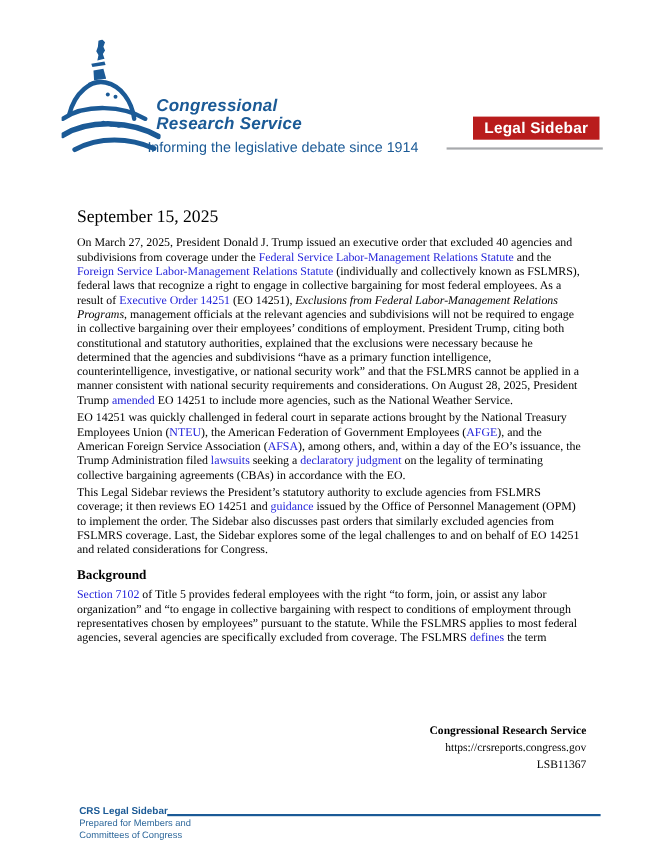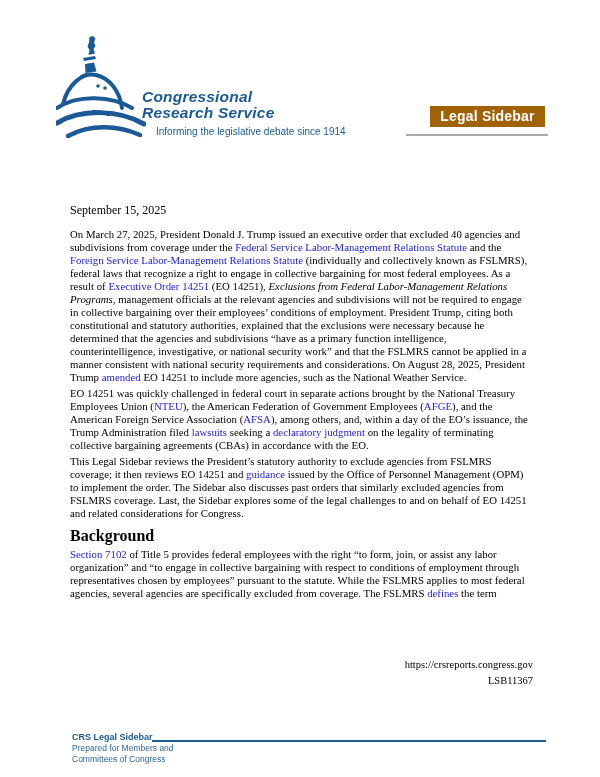--- a/index.html
+++ b/index.html
@@ -9,39 +9,39 @@
 
   
   .logo { position:absolute; left:56px; top:36px; }
   .org {
     position:absolute; left:142px; top:89px;
     font-family:"Liberation Sans", sans-serif;
     font-weight:bold; font-style:italic;
     color:#1B5A96; font-size:15.5px; line-height:16px; letter-spacing:0.2px;
   }
   .tagline {
-    position:absolute; left:156px; top:126px;
+    position:absolute; left:134px; top:126px;
     font-family:"Liberation Sans", sans-serif;
-    color:#1B5A96; font-size:10px; font-weight:500;
+    color:#1B5A96; font-size:13px; font-weight:500;
   }
   .header-rule { position:absolute; left:406px; top:134px; width:142px; height:2px; background:#A7A9AC; }
   .badge {
     position:absolute; left:430px; top:106px; width:115px; height:21px;
-    background:#a16207; color:#fff;
+    background:#b91c1c; color:#fff;
     font-family:"Liberation Sans", sans-serif; font-weight:bold;
     font-size:14px; line-height:21px; text-align:center; letter-spacing:0.2px;
   }
 
   
   .content { position:absolute; left:70px; top:182px; width:462px; }
   .title { font-size:21.5px; line-height:32.5px; font-weight:bold; font-family:"Liberation Serif", serif; }
-  .date  { margin-top:22px; font-size:12px; line-height:13px; }
+  .date  { margin-top:9px; font-size:16px; line-height:13px; }
   .body-p { margin-top:3px; font-size:10.8px; line-height:13px; text-align:left; }
   .body-p.first { margin-top:11px;font-family:Liberation Serif, serif; }
-  .section-heading { margin-top:6px; margin-bottom:1px; font-size:16px; line-height:19px; font-weight:bold; }
+  .section-heading { margin-top:6px; margin-bottom:1px; font-size:12px; line-height:19px; font-weight:bold; }
   .body-p a, .link { color:#2323DA; text-decoration:none; }
   .italic { font-style:italic; }
 
   
   .footer-right {
     position:absolute; right:67px; top:657px;
     text-align:right; font-size:10.5px; line-height:15.5px;
   }
   .footer-right .f-org { font-weight:bold; }
 
@@ -93,20 +93,21 @@
 
     <p class="body-p first"><span>On March 27, 2025, President Donald J. Trump issued an executive order that excluded 40 agencies and subdivisions from coverage under the </span><a href="#">Federal Service Labor-Management Relations Statute</a><span> and the </span><a href="#">Foreign Service Labor-Management Relations Statute</a><span> (individually and collectively known as FSLMRS), federal laws that recognize a right to engage in collective bargaining for most federal employees. As a result of </span><a href="#">Executive Order 14251</a><span> (EO 14251), </span><span class="italic">Exclusions from Federal Labor-Management Relations Programs</span><span>, management officials at the relevant agencies and subdivisions will not be required to engage in collective bargaining over their employees’ conditions of employment. President Trump, citing both constitutional and statutory authorities, explained that the exclusions were necessary because he determined that the agencies and subdivisions “have as a primary function intelligence, counterintelligence, investigative, or national security work” and that the FSLMRS cannot be applied in a manner consistent with national security requirements and considerations. On August 28, 2025, President Trump </span><a href="#">amended</a><span> EO 14251 to include more agencies, such as the National Weather Service.</span></p>
     <p class="body-p"><span>EO 14251 was quickly challenged in federal court in separate actions brought by the National Treasury Employees Union (</span><a href="#">NTEU</a><span>), the American Federation of Government Employees (</span><a href="#">AFGE</a><span>), and the American Foreign Service Association (</span><a href="#">AFSA</a><span>), among others, and, within a day of the EO’s issuance, the Trump Administration filed </span><a href="#">lawsuits</a><span> seeking a </span><a href="#">declaratory judgment</a><span> on the legality of terminating collective bargaining agreements (CBAs) in accordance with the EO.</span></p>
     <p class="body-p"><span>This Legal Sidebar reviews the President’s statutory authority to exclude agencies from FSLMRS coverage; it then reviews EO 14251 and </span><a href="#">guidance</a><span> issued by the Office of Personnel Management (OPM) to implement the order. The Sidebar also discusses past orders that similarly excluded agencies from FSLMRS coverage. Last, the Sidebar explores some of the legal challenges to and on behalf of EO 14251 and related considerations for Congress.</span></p>
 
     <h2 class="section-heading">Background</h2>
     <p class="body-p"><a href="#">Section 7102</a><span> of Title 5 provides federal employees with the right “to form, join, or assist any labor organization” and “to engage in collective bargaining with respect to conditions of employment through representatives chosen by employees” pursuant to the statute. While the FSLMRS applies to most federal agencies, several agencies are specifically excluded from coverage. The FSLMRS </span><a href="#">defines</a><span> the term</span></p>
   </div>
 
   <div class="footer-right">
+    <div class="f-org">Congressional Research Service</div>
     <div>https://crsreports.congress.gov</div>
     <div>LSB11367</div>
   </div>
 
   <div class="bottom-left">
     <div class="bl-title">CRS Legal Sidebar</div>
     <div>Prepared for Members and</div>
     <div>Committees of Congress</div>
   </div>
   <div class="bottom-rule"></div>

